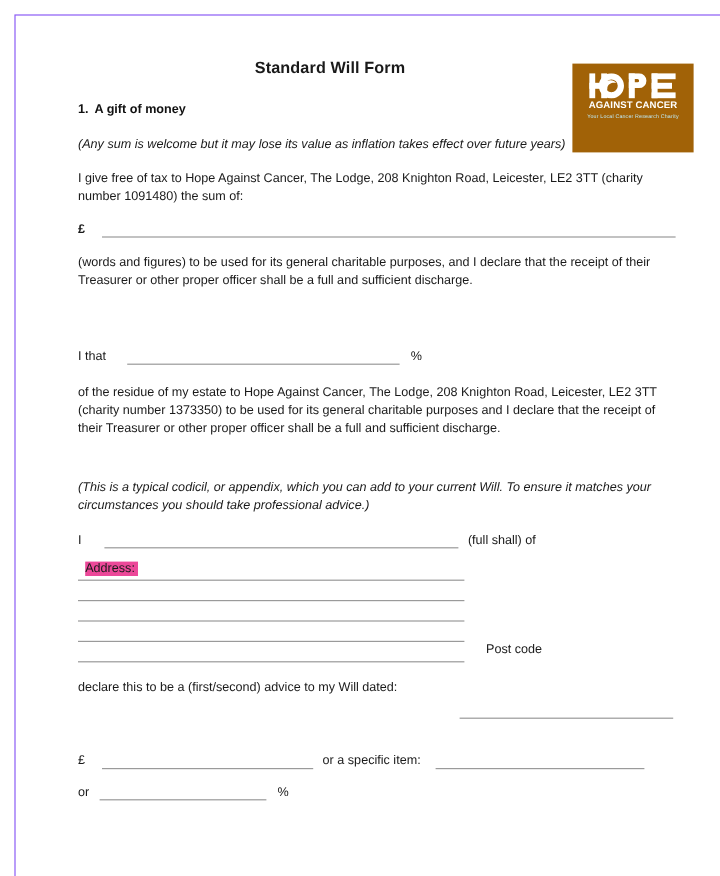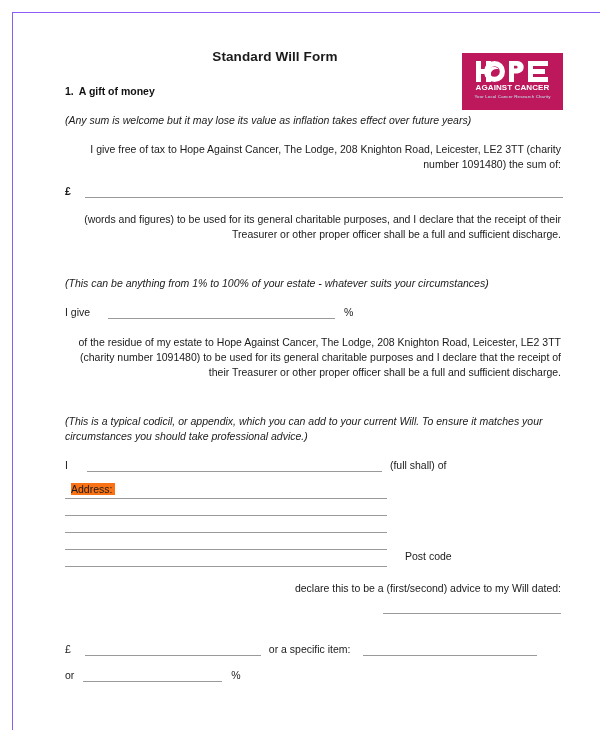--- a/index.html
+++ b/index.html
@@ -43,25 +43,25 @@
     text-align: center;
     font-size: 13.5px;
     font-weight: bold;
     color: #1a1a1a;
     letter-spacing: 0.1px;
   }
 
   
   .logo {
     position: absolute;
-    left: 397px;
+    left: 412px;
     top: 40px;
     width: 101px;
-    height: 57px;
-    background: #be185d;
+    height: 74px;
+    background: #a16207;
     box-sizing: border-box;
   }
   .logo-wordmark {
     position: absolute;
     left: 0;
     right: 0;
     top: 7px;
     height: 22px;
     display: flex;
     align-items: center;
@@ -105,21 +105,20 @@
     font-style: italic;
     color: #1a1a1a;
     margin: 0;
     line-height: 15px;
   }
   .para {
     font-size: 10.5px;
     color: #1a1a1a;
     margin: 0;
     line-height: 15px;
-    text-align: right;
   }
 
   
   .row {
     display: flex;
     align-items: flex-end;
     font-size: 10.5px;
     color: #1a1a1a;
   }
   .lbl { white-space: pre; line-height: 14px; }
@@ -134,21 +133,21 @@
     border-bottom: 1px solid #9a9a9a;
     width: 322px;
     height: 16px;
   }
   .addr-word {
     position: absolute;
     left: 6px;
     top: 1px;
     font-size: 10.5px;
     color: #1a1a1a;
-    background: #f97316;
+    background: #ec4899;
     padding-right: 3px;
   }
   .postcode {
     position: absolute;
     left: 330px;
     top: 68px;
     font-size: 10.5px;
     color: #1a1a1a;
     padding-left: 10px;
   }
@@ -211,29 +210,28 @@
         <span class="rule" style="width:478px;margin-left:14px;"></span>
       </div>
       <div class="spacer-14"></div>
       <p class="para">(words and figures) to be used for its general charitable purposes, and I declare that the receipt of their Treasurer or other proper officer shall be a full and sufficient discharge.</p>
     </div>
 
     <div class="spacer-18"></div>
 
     <div>
       <div class="spacer-16"></div>
-      <p class="italic">(This can be anything from 1% to 100% of your estate - whatever suits your circumstances)</p>
-      <div class="spacer-14"></div>
-      <div class="row">
-        <span class="lbl">I give</span>
+      <div class="spacer-14"></div>
+      <div class="row">
+        <span class="lbl">I that</span>
         <span class="rule" style="width:227px;margin-left:18px;"></span>
         <span class="lbl" style="margin-left:9px;">%</span>
       </div>
       <div class="spacer-16"></div>
-      <p class="para">of the residue of my estate to Hope Against Cancer, The Lodge, 208 Knighton Road, Leicester, LE2 3TT (charity number 1091480) to be used for its general charitable purposes and I declare that the receipt of their Treasurer or other proper officer shall be a full and sufficient discharge.</p>
+      <p class="para">of the residue of my estate to Hope Against Cancer, The Lodge, 208 Knighton Road, Leicester, LE2 3TT (charity number 1373350) to be used for its general charitable purposes and I declare that the receipt of their Treasurer or other proper officer shall be a full and sufficient discharge.</p>
     </div>
 
     <div class="spacer-18"></div>
 
     <div>
       <div class="spacer-16"></div>
       <p class="italic">(This is a typical codicil, or appendix, which you can add to your current Will. To ensure it matches your circumstances you should take professional advice.)</p>
       <div class="spacer-14"></div>
 
       <div class="row">

